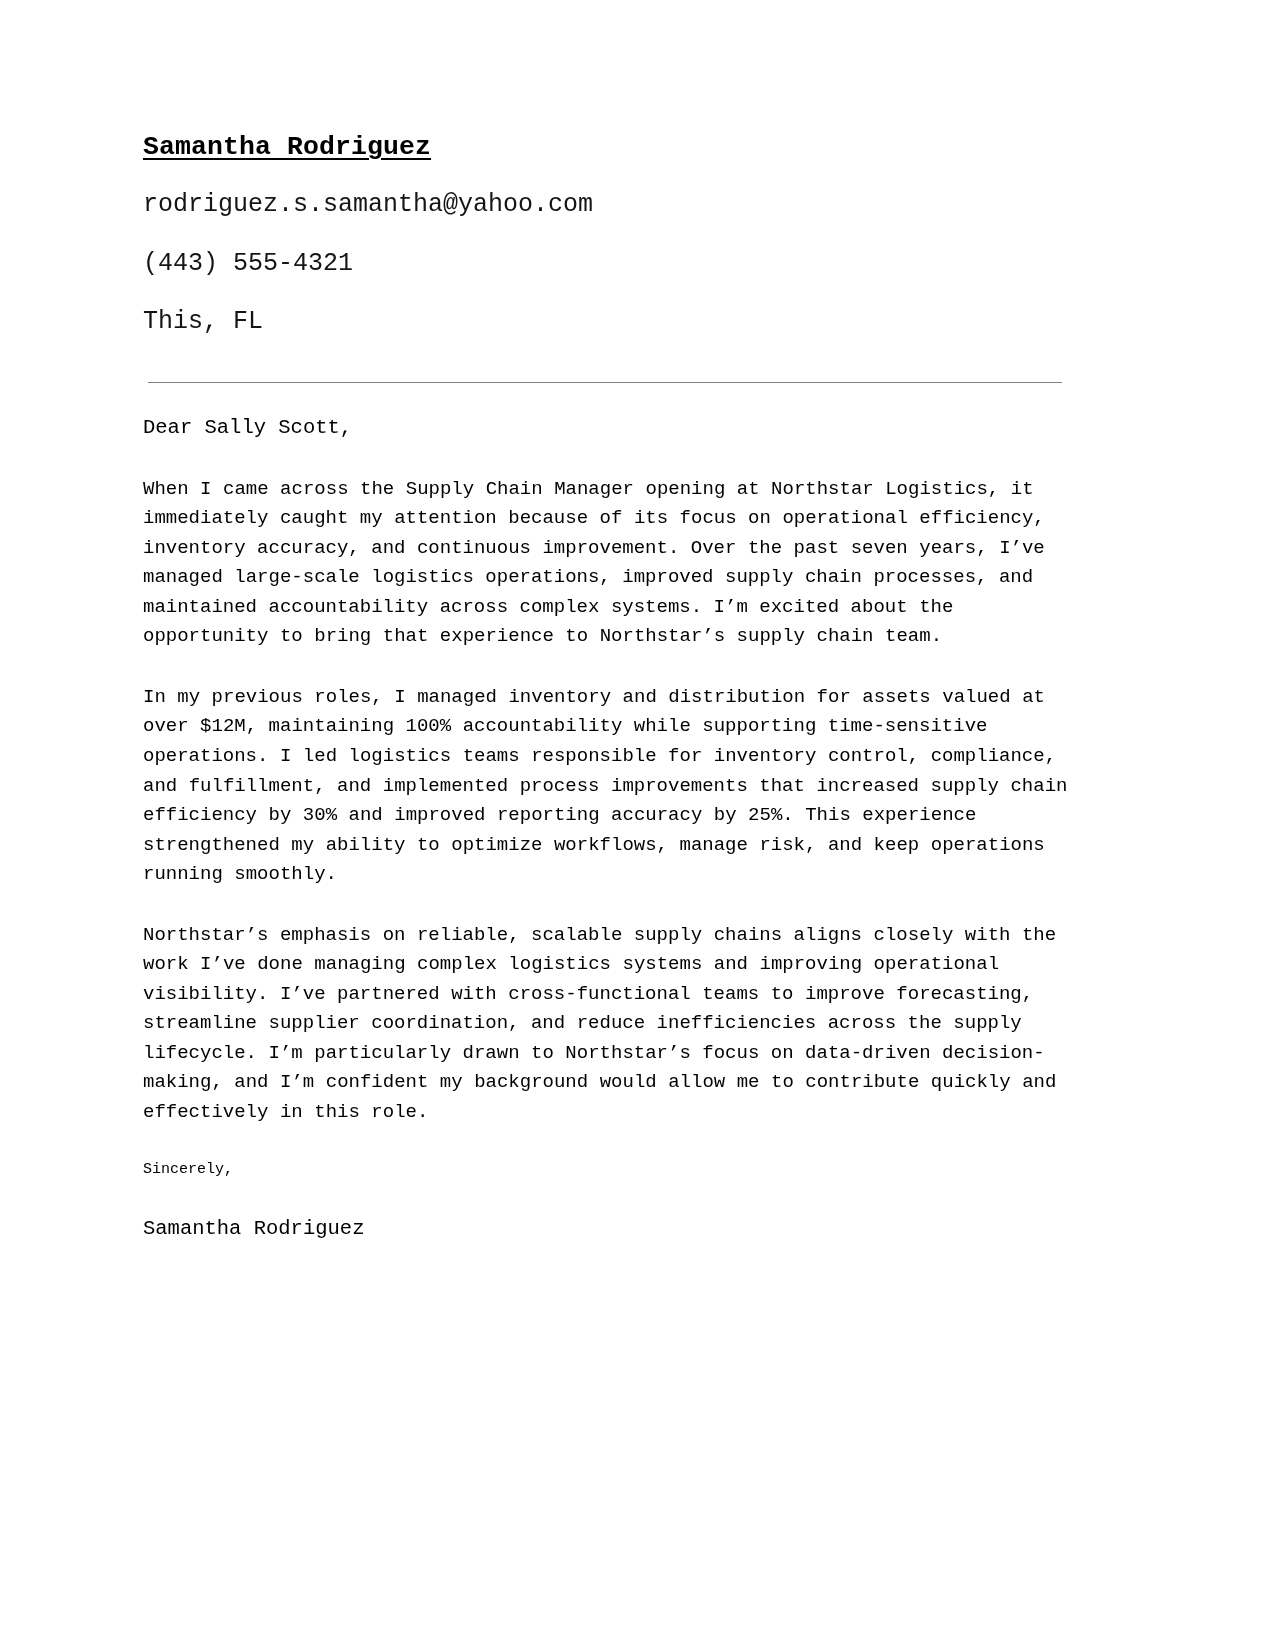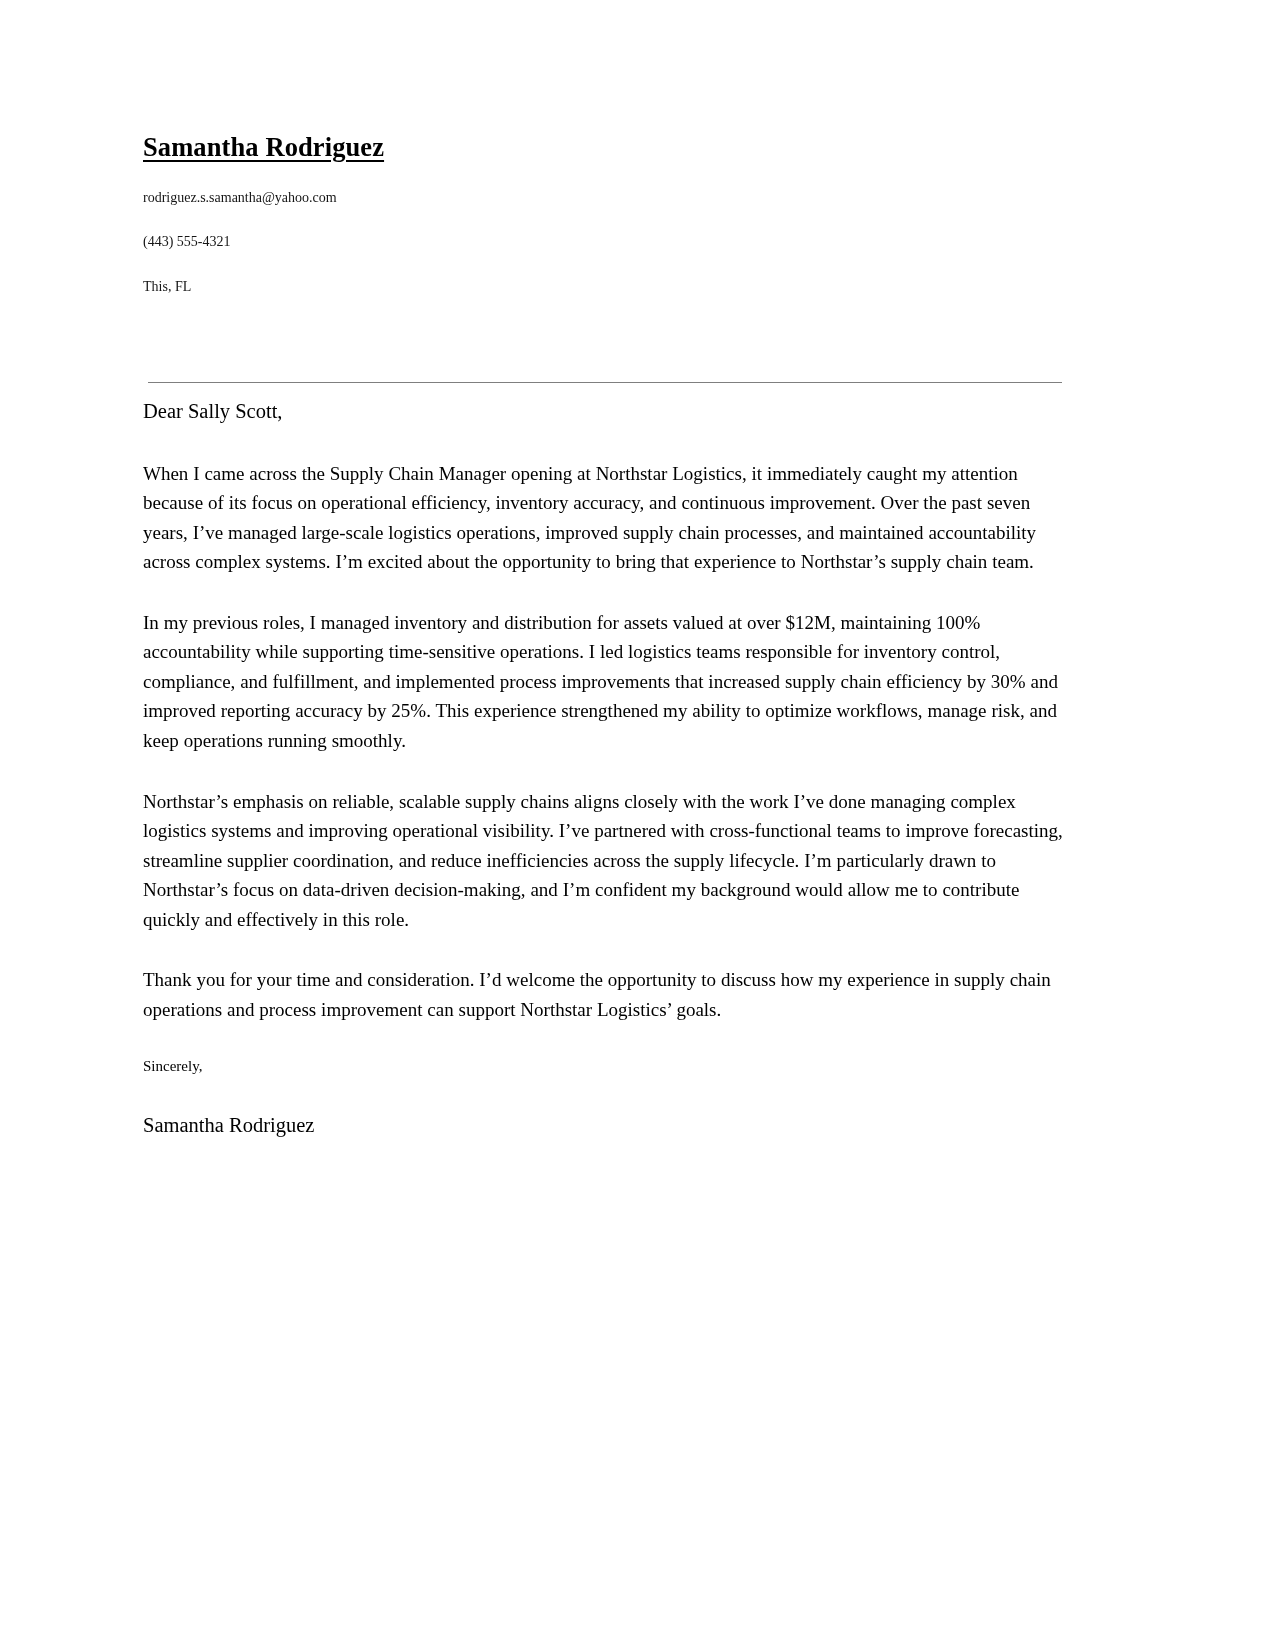--- a/index.html
+++ b/index.html
@@ -14,20 +14,21 @@
     color: #000000;
     -webkit-font-smoothing: antialiased;
   }
 
   .page {
     position: relative;
     width: 1275px;
     height: 1650px;
     background: #ffffff;
     box-sizing: border-box;
+    font-family: Liberation Mono, monospace;
   }
 
   .content {
     position: absolute;
     left: 143px;
     top: 132px;
     width: 930px;
   }
 
   .name-heading {
@@ -36,21 +37,21 @@
     line-height: 1.18;
     letter-spacing: 0.1px;
     text-decoration: underline;
     text-underline-offset: 4px;
     text-decoration-thickness: 2px;
     margin: 0 0 26px 0;
     color: #000000;
   }
 
   .contact-line {
-    font-size: 14px;
+    font-size: 25px;
     line-height: 1.3;
     margin: 0 0 26px 0;
     color: #151515;
   }
   .contact-line.last { margin-bottom: 0; }
 
   
   .divider {
     position: absolute;
     left: 148px;
@@ -58,21 +59,21 @@
     width: 914px;
     height: 1px;
     background: #7f7f7f;
     border: 0;
   }
 
   
   .letter-body {
     position: absolute;
     left: 143px;
-    top: 396px;
+    top: 412px;
     width: 932px;
   }
 
   .salutation {
     font-size: 20.5px;
     line-height: 1.55;
     margin: 0 0 31px 0;
   }
 
   .para {
@@ -115,21 +116,20 @@
   <div class="letter-body">
 
     <p class="salutation">Dear Sally Scott,</p>
 
     <p class="para">When I came across the Supply Chain Manager opening at Northstar Logistics, it immediately caught my attention because of its focus on operational efficiency, inventory accuracy, and continuous improvement. Over the past seven years, I’ve managed large-scale logistics operations, improved supply chain processes, and maintained accountability across complex systems. I’m excited about the opportunity to bring that experience to Northstar’s supply chain team.</p>
 
     <p class="para">In my previous roles, I managed inventory and distribution for assets valued at over $12M, maintaining 100% accountability while supporting time-sensitive operations. I led logistics teams responsible for inventory control, compliance, and fulfillment, and implemented process improvements that increased supply chain efficiency by 30% and improved reporting accuracy by 25%. This experience strengthened my ability to optimize workflows, manage risk, and keep operations running smoothly.</p>
 
     <p class="para">Northstar’s emphasis on reliable, scalable supply chains aligns closely with the work I’ve done managing complex logistics systems and improving operational visibility. I’ve partnered with cross-functional teams to improve forecasting, streamline supplier coordination, and reduce inefficiencies across the supply lifecycle. I’m particularly drawn to Northstar’s focus on data-driven decision-making, and I’m confident my background would allow me to contribute quickly and effectively in this role.</p>
 
-    <p class="para">Thank you for your time and consideration. I’d welcome the opportunity to discuss how my experience in supply chain operations and process improvement can support Northstar Logistics’ goals.</p>
 
     <p class="closing">Sincerely,</p>
 
     <p class="signature">Samantha Rodriguez</p>
 
   </div>
 
 </div>
 
 </body></html>

